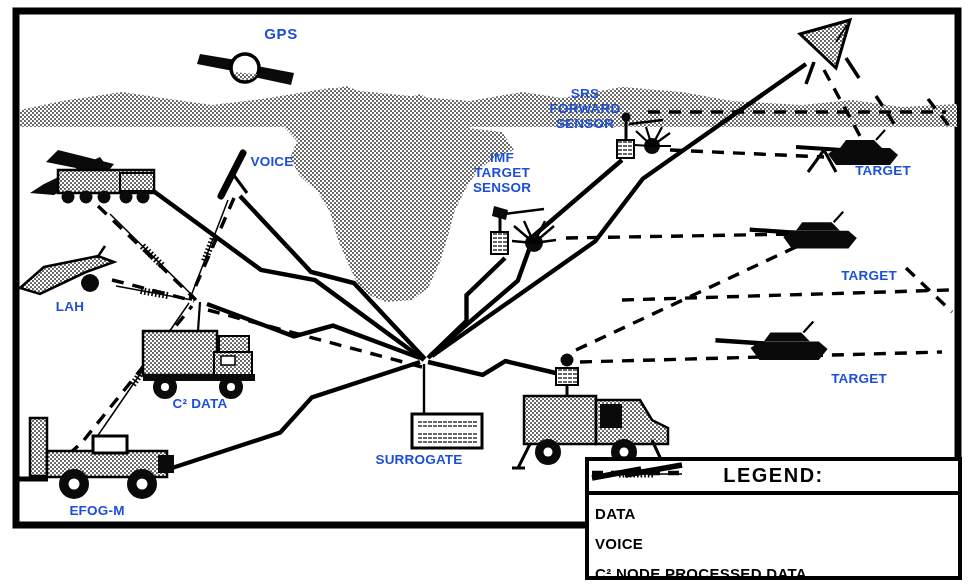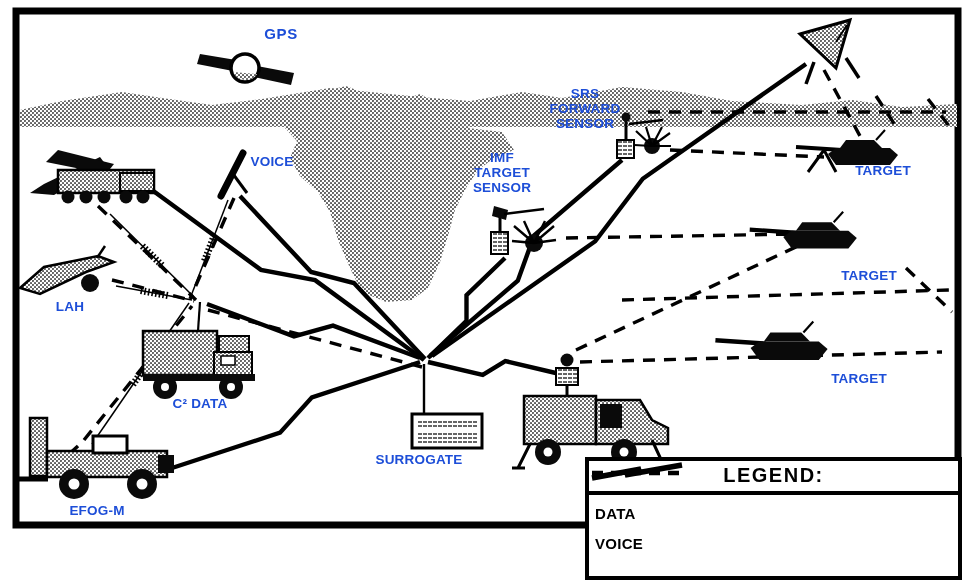--- a/index.html
+++ b/index.html
@@ -286,15 +286,22 @@
           <polyline points="3,17 52,8 36,14 93,4" fill="none" stroke="#000" stroke-width="5.5"></polyline>
         </svg>
         <span class="legend-label">DATA</span>
       </div>
       <div class="legend-row">
         <svg class="legend-swatch" viewBox="0 0 96 24">
           <line x1="3" y1="12" x2="93" y2="12" stroke="#000" stroke-width="4.5" stroke-dasharray="11 8"></line>
         </svg>
         <span class="legend-label">VOICE</span>
       </div>
+      <div class="legend-row">
+        <svg class="legend-swatch" viewBox="0 0 96 24">
+          <line x1="3" y1="13" x2="93" y2="13" stroke="#000" stroke-width="1.6"></line>
+          <line x1="30" y1="13" x2="64" y2="13" stroke="#000" stroke-width="7" stroke-dasharray="1.6 2"></line>
+        </svg>
+        <span class="legend-label">C² NODE PROCESSED DATA</span>
+      </div>
     </div>
   </div>
 </div>
 
 </body></html>

